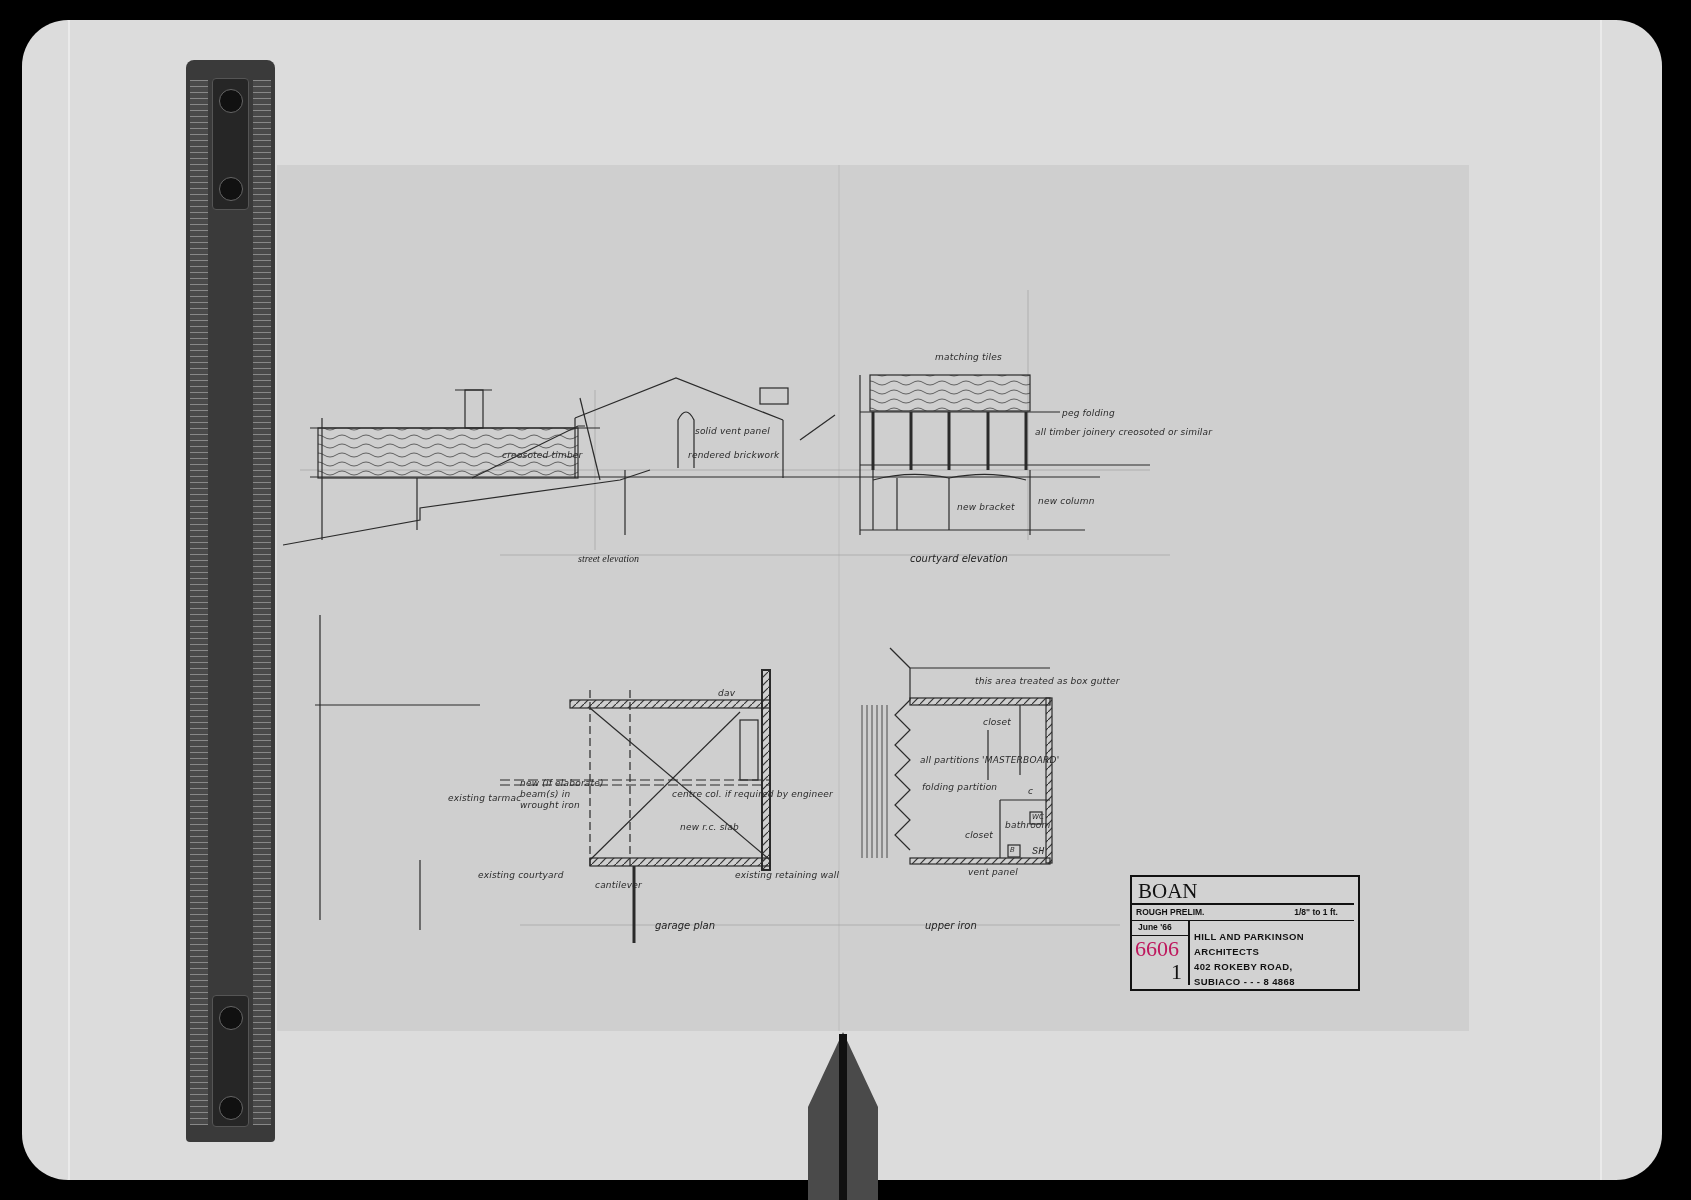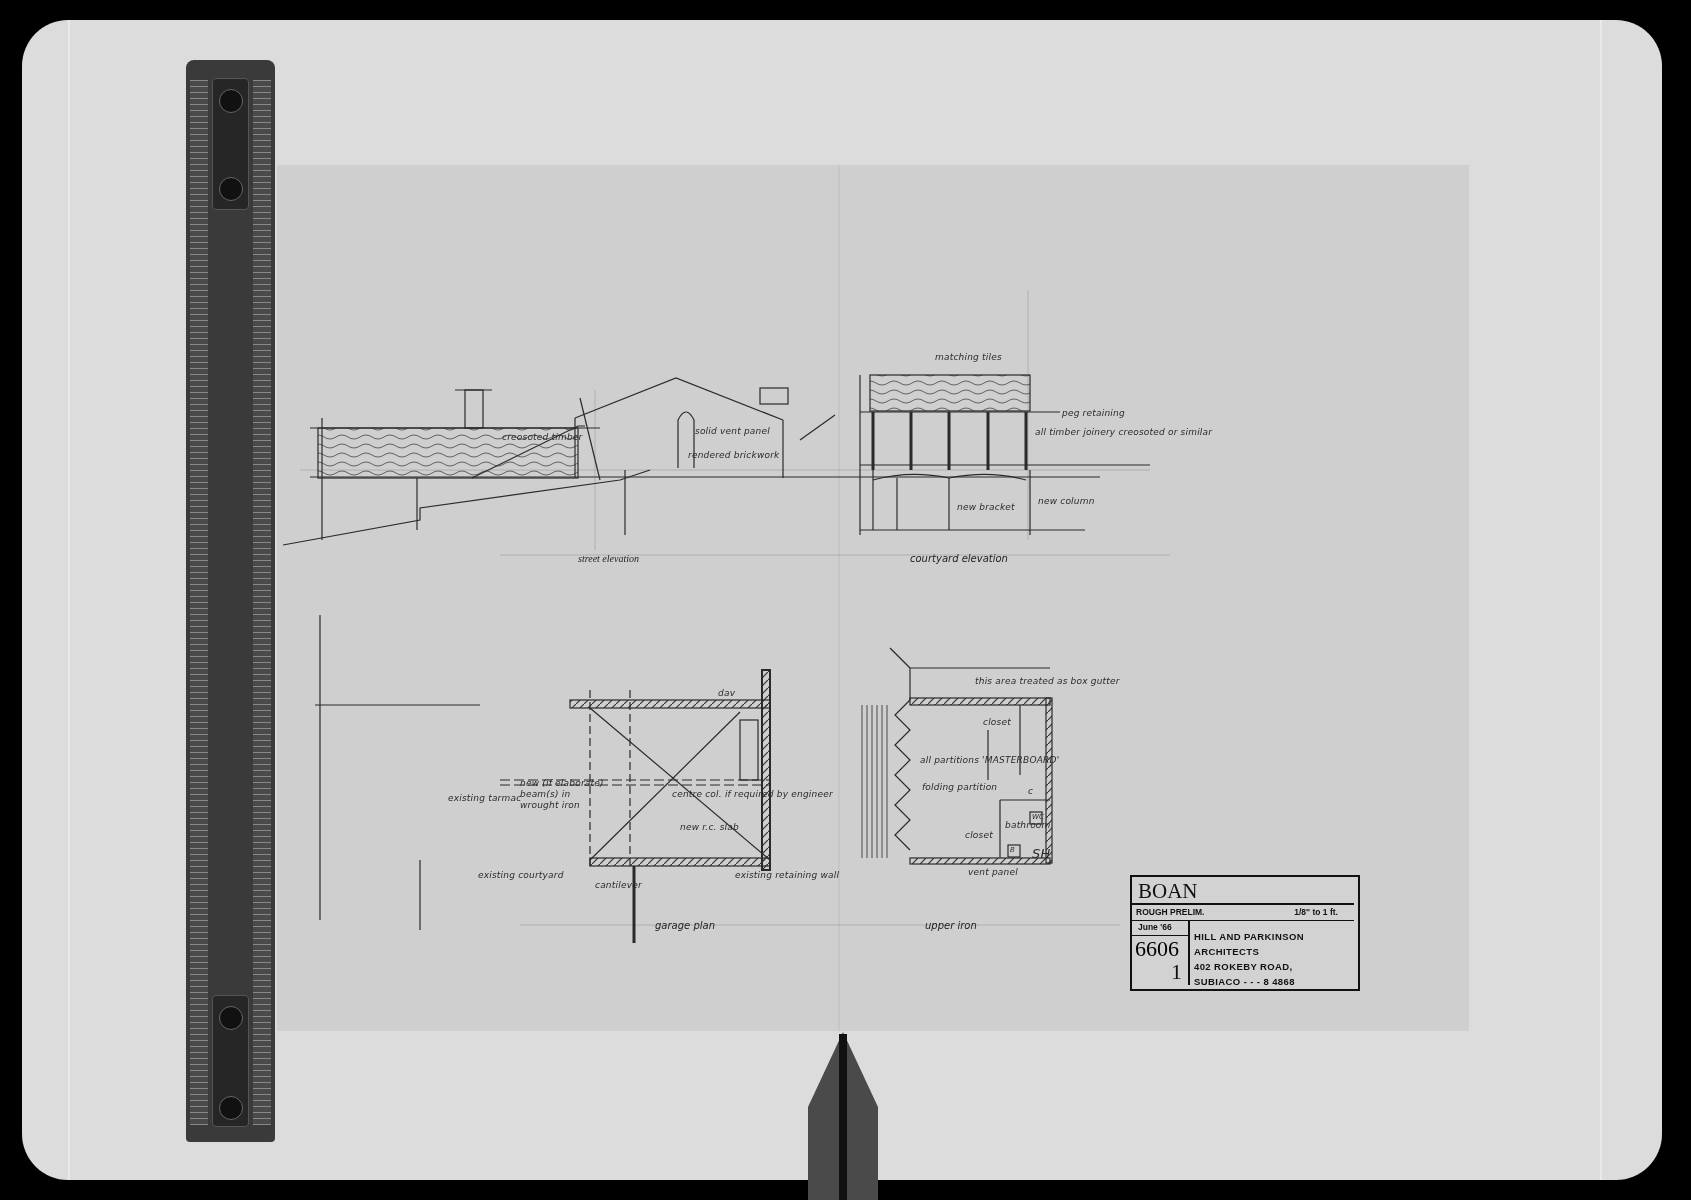--- a/index.html
+++ b/index.html
@@ -16,21 +16,21 @@
   .pointer{position:absolute;left:808px;top:1032px;width:70px;height:168px;}
   .drawing{position:absolute;left:0;top:0;}
   .lbl{position:absolute;font-family:"DejaVu Sans",sans-serif;font-size:9px;color:#2a2a2a;font-style:italic;white-space:nowrap;letter-spacing:0.2px;}
   .ttl{position:absolute;font-family:"DejaVu Sans",sans-serif;font-size:10px;color:#222;font-style:italic;white-space:nowrap;}
   .tblock{position:absolute;left:1130px;top:875px;width:226px;height:112px;border:2px solid #111;background:#d2d2d2;}
   .tb-name{position:absolute;left:0;top:0;width:222px;height:28px;border-bottom:2px solid #111;font-family:"Liberation Serif",serif;font-size:21px;font-weight:normal;color:#111;line-height:28px;padding-left:6px;box-sizing:border-box;}
   .tb-sub{position:absolute;left:0;top:28px;width:222px;height:15px;border-bottom:1.5px solid #111;font-size:8.5px;font-weight:bold;color:#111;line-height:15px;}
   .tb-sub .l{position:absolute;left:4px;} .tb-sub .r{position:absolute;right:16px;}
   .tb-left{position:absolute;left:0;top:43px;width:56px;height:65px;border-right:2px solid #111;}
   .tb-date{height:15px;border-bottom:1.5px solid #111;font-size:8.5px;font-weight:bold;line-height:15px;padding-left:6px;color:#111;}
-  .tb-job{font-family:"Liberation Serif",serif;font-size:22px;color:#000000;line-height:22px;padding-left:3px;margin-top:2px;}
+  .tb-job{font-family:"Liberation Serif",serif;font-size:22px;color:#be185d;line-height:22px;padding-left:3px;margin-top:2px;}
   .tb-sheet{font-family:"Liberation Serif",serif;font-size:22px;color:#111;text-align:right;padding-right:6px;line-height:24px;}
   .tb-firm{position:absolute;left:62px;top:52px;font-size:9.5px;font-weight:bold;color:#111;line-height:15px;letter-spacing:0.4px;}
 </style>
 </head>
 <body>
 
 <div class="board"></div>
 <div class="board-inner-line"></div>
 
 <div class="paper"></div>
@@ -142,27 +142,27 @@
     <line x1="890" y1="648" x2="910" y2="668"></line>
     <line x1="1020" y1="705" x2="1020" y2="775"></line>
     <line x1="988" y1="730" x2="988" y2="780"></line>
     <line x1="1000" y1="800" x2="1000" y2="858"></line>
     <line x1="1000" y1="800" x2="1050" y2="800"></line>
     <rect x="1008" y="845" width="12" height="12"></rect>
     <rect x="1030" y="812" width="12" height="12"></rect>
   </g>
 </svg>
 
-<span class="lbl" style="left:502px;top:432px;">creosoted timber</span>
+<span class="lbl" style="left:502px;top:450px;">creosoted timber</span>
 <span class="lbl" style="left:695px;top:426px;">solid vent panel</span>
 <span class="lbl" style="left:688px;top:450px;">rendered brickwork</span>
 <span class="ttl" style="left:578px;top:553px;font-family:Liberation Serif, serif;">street elevation</span>
 
 <span class="lbl" style="left:935px;top:352px;">matching tiles</span>
-<span class="lbl" style="left:1062px;top:408px;">peg retaining</span>
+<span class="lbl" style="left:1062px;top:408px;">peg folding</span>
 <span class="lbl" style="left:1035px;top:427px;">all timber joinery creosoted or similar</span>
 <span class="lbl" style="left:957px;top:502px;">new bracket</span>
 <span class="lbl" style="left:1038px;top:496px;">new column</span>
 <span class="ttl" style="left:910px;top:553px;">courtyard elevation</span>
 
 <span class="lbl" style="left:718px;top:688px;">dav</span>
 <span class="lbl" style="left:520px;top:778px;width:90px;white-space:normal;line-height:11px;">new (if elaborate) beam(s) in wrought iron</span>
 <span class="lbl" style="left:448px;top:793px;">existing tarmac</span>
 <span class="lbl" style="left:672px;top:789px;">centre col. if required by engineer</span>
 <span class="lbl" style="left:680px;top:822px;">new r.c. slab</span>
@@ -174,21 +174,21 @@
 <span class="lbl" style="left:975px;top:676px;">this area treated as box gutter</span>
 <span class="lbl" style="left:983px;top:717px;">closet</span>
 <span class="lbl" style="left:920px;top:755px;">all partitions 'MASTERBOARD'</span>
 <span class="lbl" style="left:922px;top:782px;">folding partition</span>
 <span class="lbl" style="left:965px;top:830px;">closet</span>
 <span class="lbl" style="left:1005px;top:820px;">bathroom</span>
 <span class="lbl" style="left:968px;top:867px;">vent panel</span>
 <span class="lbl" style="left:1028px;top:786px;">c</span>
 <span class="lbl" style="left:1032px;top:813px;font-size:7px;">WC</span>
 <span class="lbl" style="left:1010px;top:846px;font-size:7px;">B</span>
-<span class="lbl" style="left:1032px;top:846px;font-size:13px;">SH</span>
+<span class="lbl" style="left:1032px;top:846px;font-size:10px;font-family:Liberation Mono, monospace;">SH</span>
 <span class="ttl" style="left:925px;top:920px;">upper iron</span>
 
 <div class="tblock">
   <div class="tb-name">BOAN</div>
   <div class="tb-sub">
     <span class="l">ROUGH PRELIM.</span>
     <span class="r">1/8" to 1 ft.</span>
   </div>
   <div class="tb-left">
     <div class="tb-date">June '66</div>

